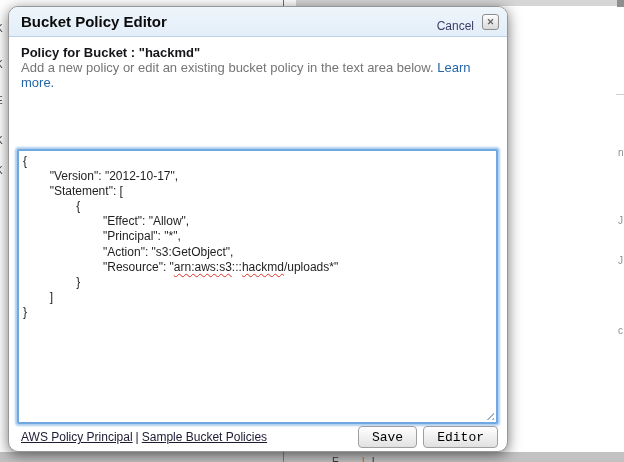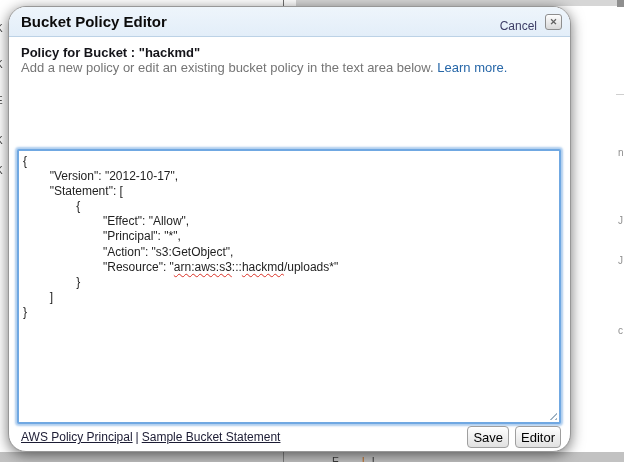--- a/index.html
+++ b/index.html
@@ -14,22 +14,22 @@
   .bg-top-vline { position:absolute; left:283px; top:0; width:1px; height:6px; background:#6f6f6f; }
   .bg-top-band { position:absolute; left:296px; top:0; width:322px; height:6px; background:#d6d6d6; }
   .bg-top-corner { position:absolute; left:617px; top:0; width:7px; height:7px; background:#8f8f8f; }
   .bg-right-hline { position:absolute; left:616px; top:94px; width:8px; height:1px; background:#cfcfcf; }
   .bg-frag { position:absolute; font-size:10px; color:#4a4a4a; line-height:10px; }
   .bg-frag.left { left:-4px; }
   .bg-frag.right { left:618px; color:#8e8e8e; }
   .bg-frag.bottom { top:456px; font-size:11px; overflow:hidden; height:6px; }
 
   
-  .dialog { position:absolute; left:8px; top:6px; width:563px; height:446px;
-    background:#ffffff; border:1px solid #979797; border-radius:18px;
+  .dialog { position:absolute; left:8px; top:6px; width:500px; height:446px;
+    background:#ffffff; border:1px solid #979797; border-radius:10px;
     box-shadow:0 3px 14px rgba(0,0,0,0.55); overflow:hidden; }
 
   .dialog-header { height:30px; background:linear-gradient(#eef5fb,#e3eef9);
     border-bottom:1px solid #bcd2e6; display:flex; align-items:center;
     padding:0 8px 0 12px; border-radius:5px 5px 0 0; }
   .dialog-title { flex:1; font-size:15px; font-weight:bold; color:#0b0b0b; }
   .cancel-link { font-size:12px; color:#3d3d66; text-decoration:none; cursor:pointer;margin-top:8px; }
   .close-btn { width:17px; height:16px; margin-left:8px; border:1px solid #8e8e8e;
     border-radius:3px; background:linear-gradient(#fdfdfd,#d9d9d9);
     display:flex; align-items:center; justify-content:center;
@@ -50,25 +50,25 @@
   .resize-handle { position:absolute; right:2px; bottom:2px; width:10px; height:10px;
     background:repeating-linear-gradient(135deg, transparent 0 2px, #9fb3c4 2px 3.5px);
     clip-path:polygon(100% 0, 100% 100%, 0 100%); cursor:nwse-resize; }
 
   .dialog-footer { position:absolute; left:12px; right:9px; bottom:0; height:27px;
     display:flex; align-items:center; justify-content:space-between; padding-bottom:3px; }
   .footer-links { font-size:12px; color:#1c1c34; }
   .footer-links a { color:#1c1c34; text-decoration:underline; cursor:pointer; }
   .link-sep { text-decoration:none; color:#1c1c34; padding:0 3px; }
   .btn-row { display:flex; gap:6px; }
-  .btn { height:22px; padding:0 5px; font-size:13px; color:#000;
+  .btn { height:22px; padding:0 13px; font-size:13px; color:#000;
     border:1px solid #9f9f9f; border-radius:4px;
     background:linear-gradient(#ffffff,#e1e1e1);
     box-shadow:0 1px 0 rgba(255,255,255,0.6) inset; cursor:pointer;
-    font-family:Liberation Sans, sans-serif; }
+    font-family:Liberation Mono, monospace; }
 </style>
 </head>
 <body>
 
 <div class="bg-bottom-strip"></div>
 <div class="bg-bottom-vline"></div>
 <div class="bg-top-vline"></div>
 <div class="bg-top-band"></div>
 <div class="bg-top-corner"></div>
 <div class="bg-right-hline"></div>
@@ -114,21 +114,21 @@
           <div class="policy-line">			"Resource": "<span class="sq">arn:aws:s3</span>:::<span class="sq">hackmd</span>/uploads*"</div>
           <div class="policy-line">		}</div>
           <div class="policy-line">	]</div>
           <div class="policy-line">}</div>
         </div>
       <div class="resize-handle"></div>
     </div>
 
     <div class="dialog-footer">
       <div class="footer-links">
-        <a>AWS Policy Principal</a><span class="link-sep">|</span><a>Sample Bucket Statement</a>
+        <a>AWS Policy Principal</a><span class="link-sep">|</span><a>Sample Bucket Policies</a>
       </div>
       <div class="btn-row">
         <button class="btn">Save</button>
         <button class="btn">Editor</button>
       </div>
     </div>
   </div>
 </div>
 
 </body></html>

